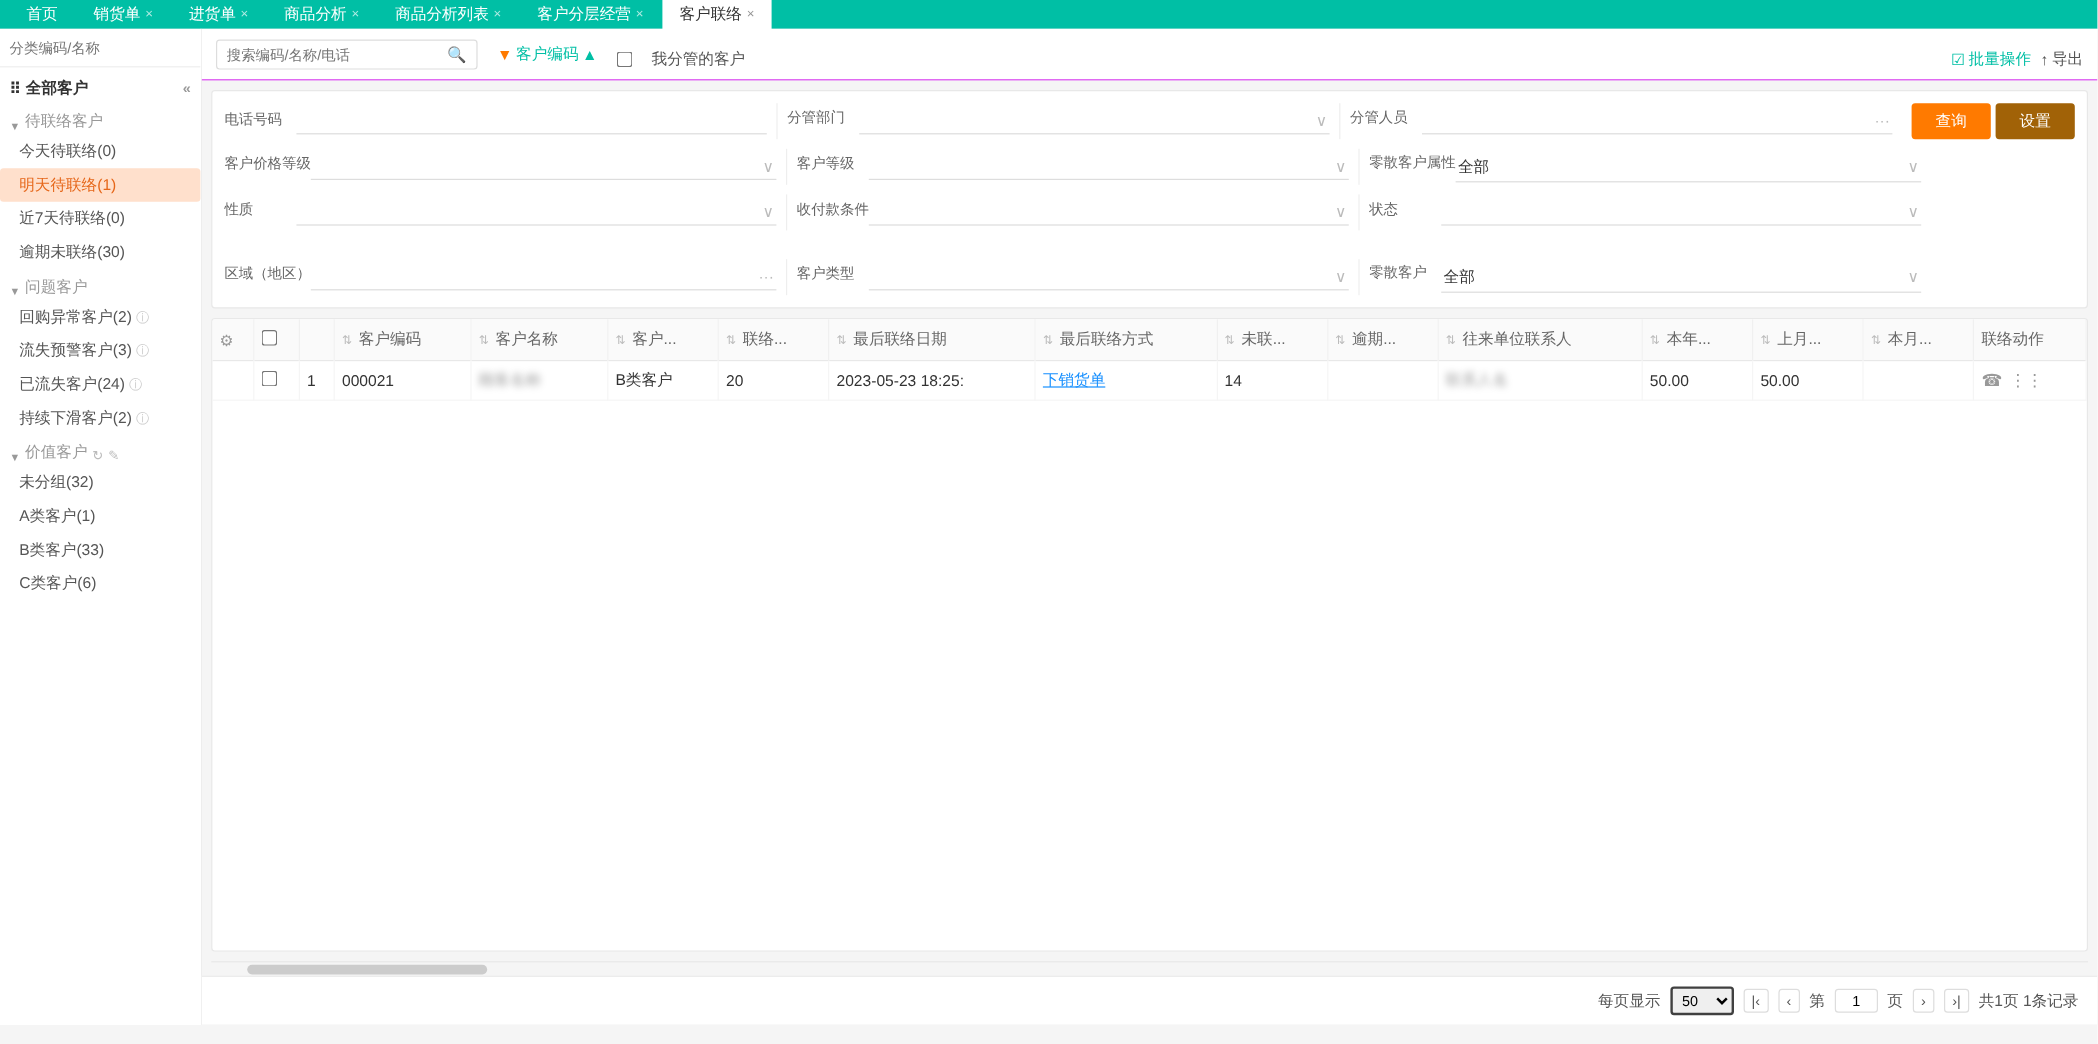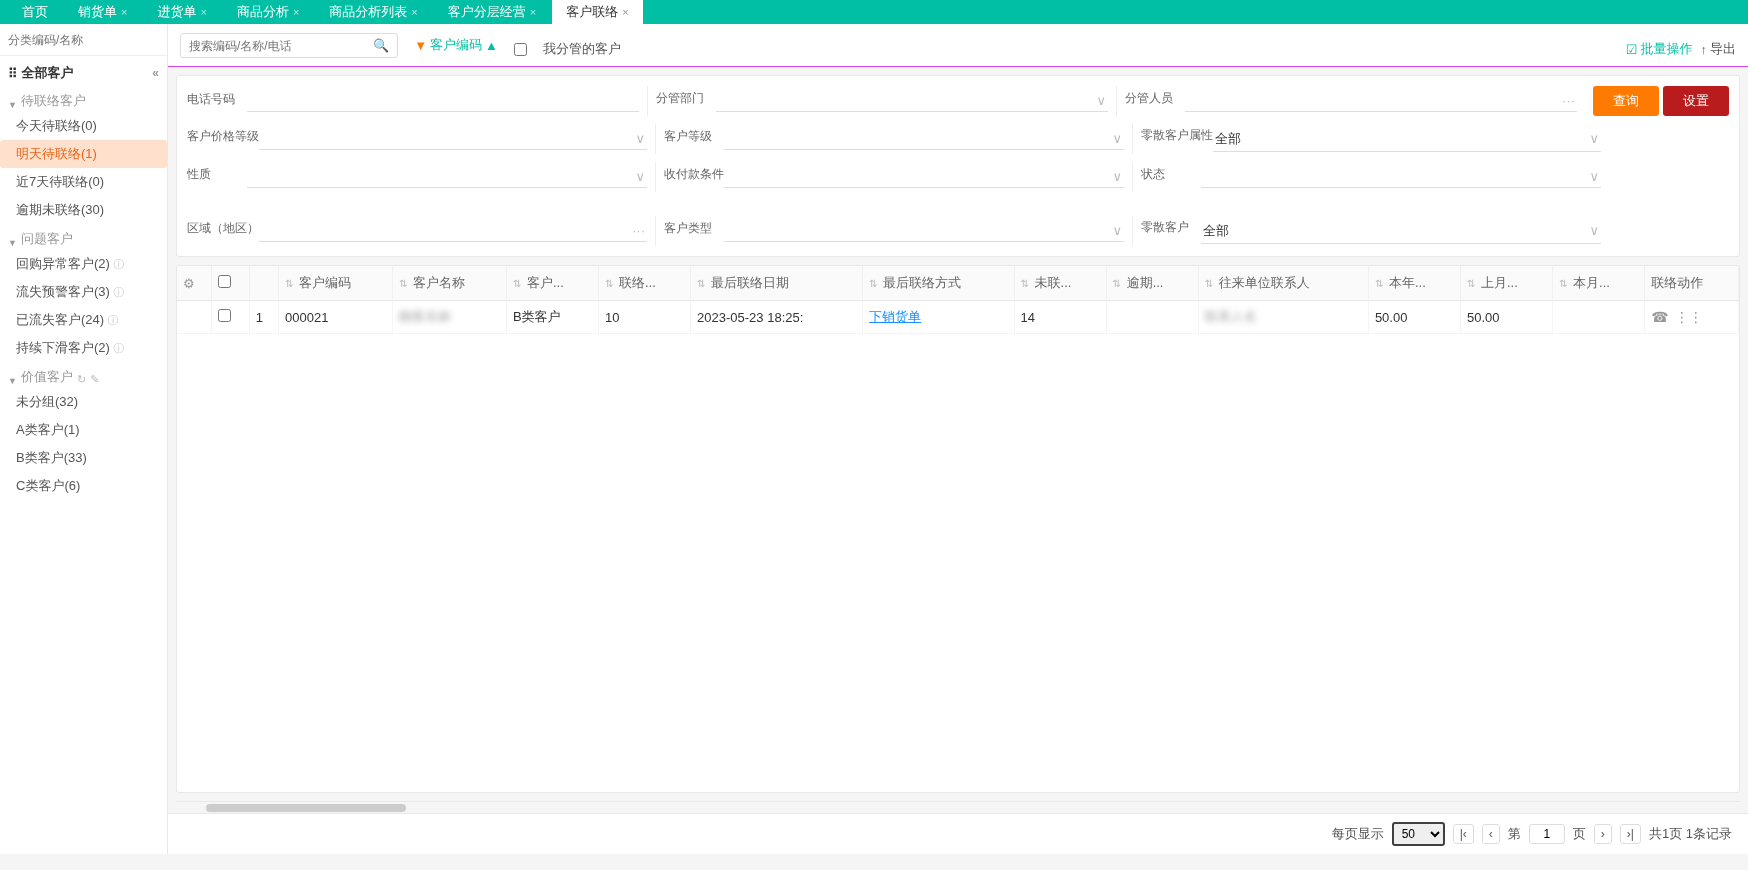--- a/index.html
+++ b/index.html
@@ -166,21 +166,21 @@
     .btn-query {
       background: #ff7a00;
       color: #fff;
       border: none;
       border-radius: 3px;
       padding: 6px 20px;
       cursor: pointer;
       font-size: 13px;
     }
     .btn-settings {
-      background: #b91c1c;
+      background: #a16207;
       color: #fff;
       border: none;
       border-radius: 3px;
       padding: 0 20px;
       cursor: pointer;
       font-size: 13px;
     }
     .filter-action-col {
       display: flex;
       flex-direction: row;
@@ -601,21 +601,21 @@
             <td>
               <span>000021</span>
             </td>
             <td>
               <span class="blurred-text">顾客名称</span>
             </td>
             <td>
               <span>B类客户</span>
             </td>
             <td>
-              <span>10</span>
+              <span>20</span>
             </td>
             <td>
               <span>2023-05-23 18:25:</span>
             </td>
             <td>
               <span class="link-text">下销货单</span>
             </td>
             <td>
               <span>14</span>
             </td>

